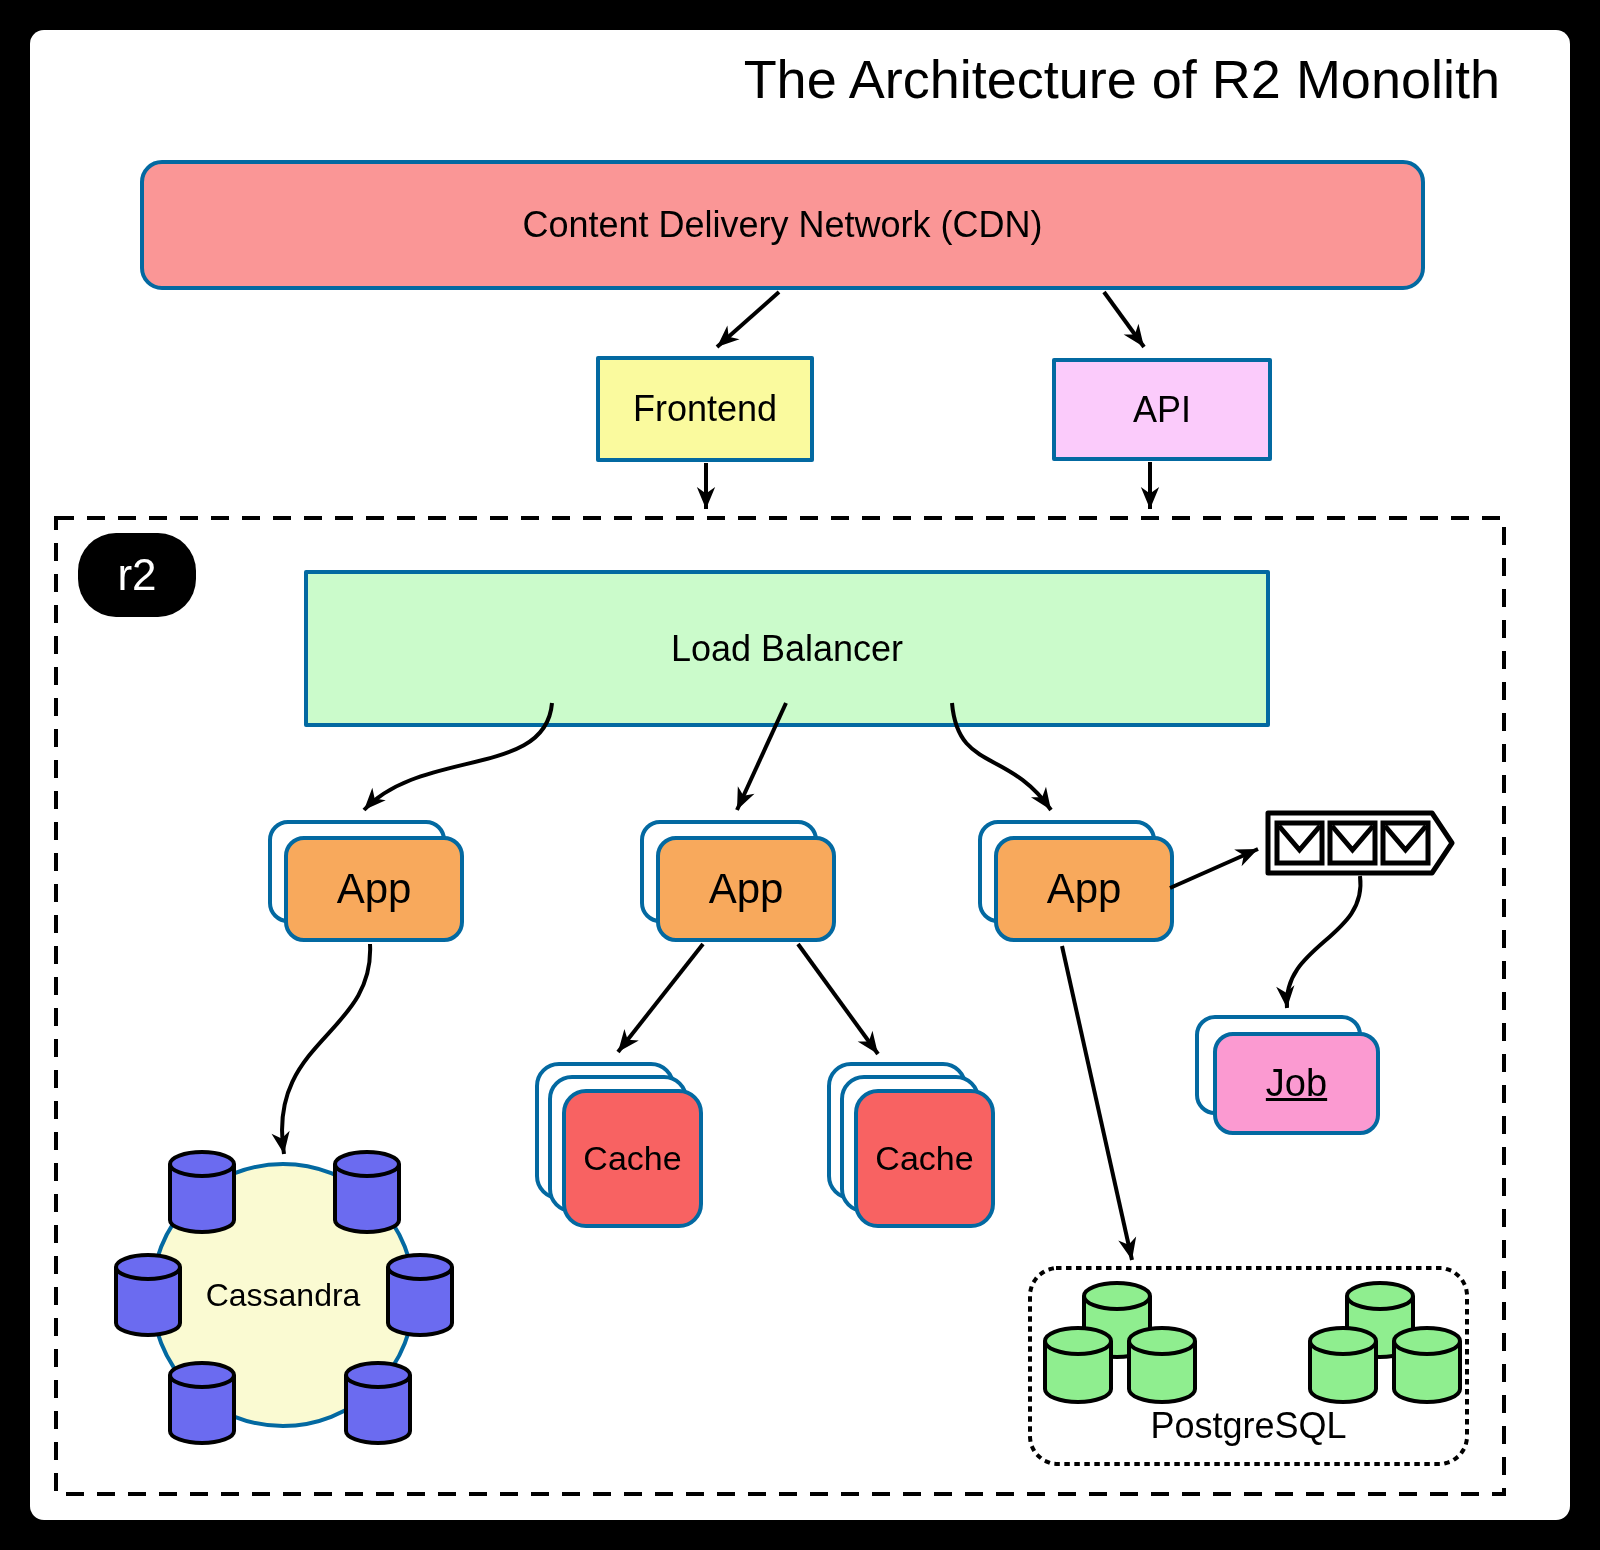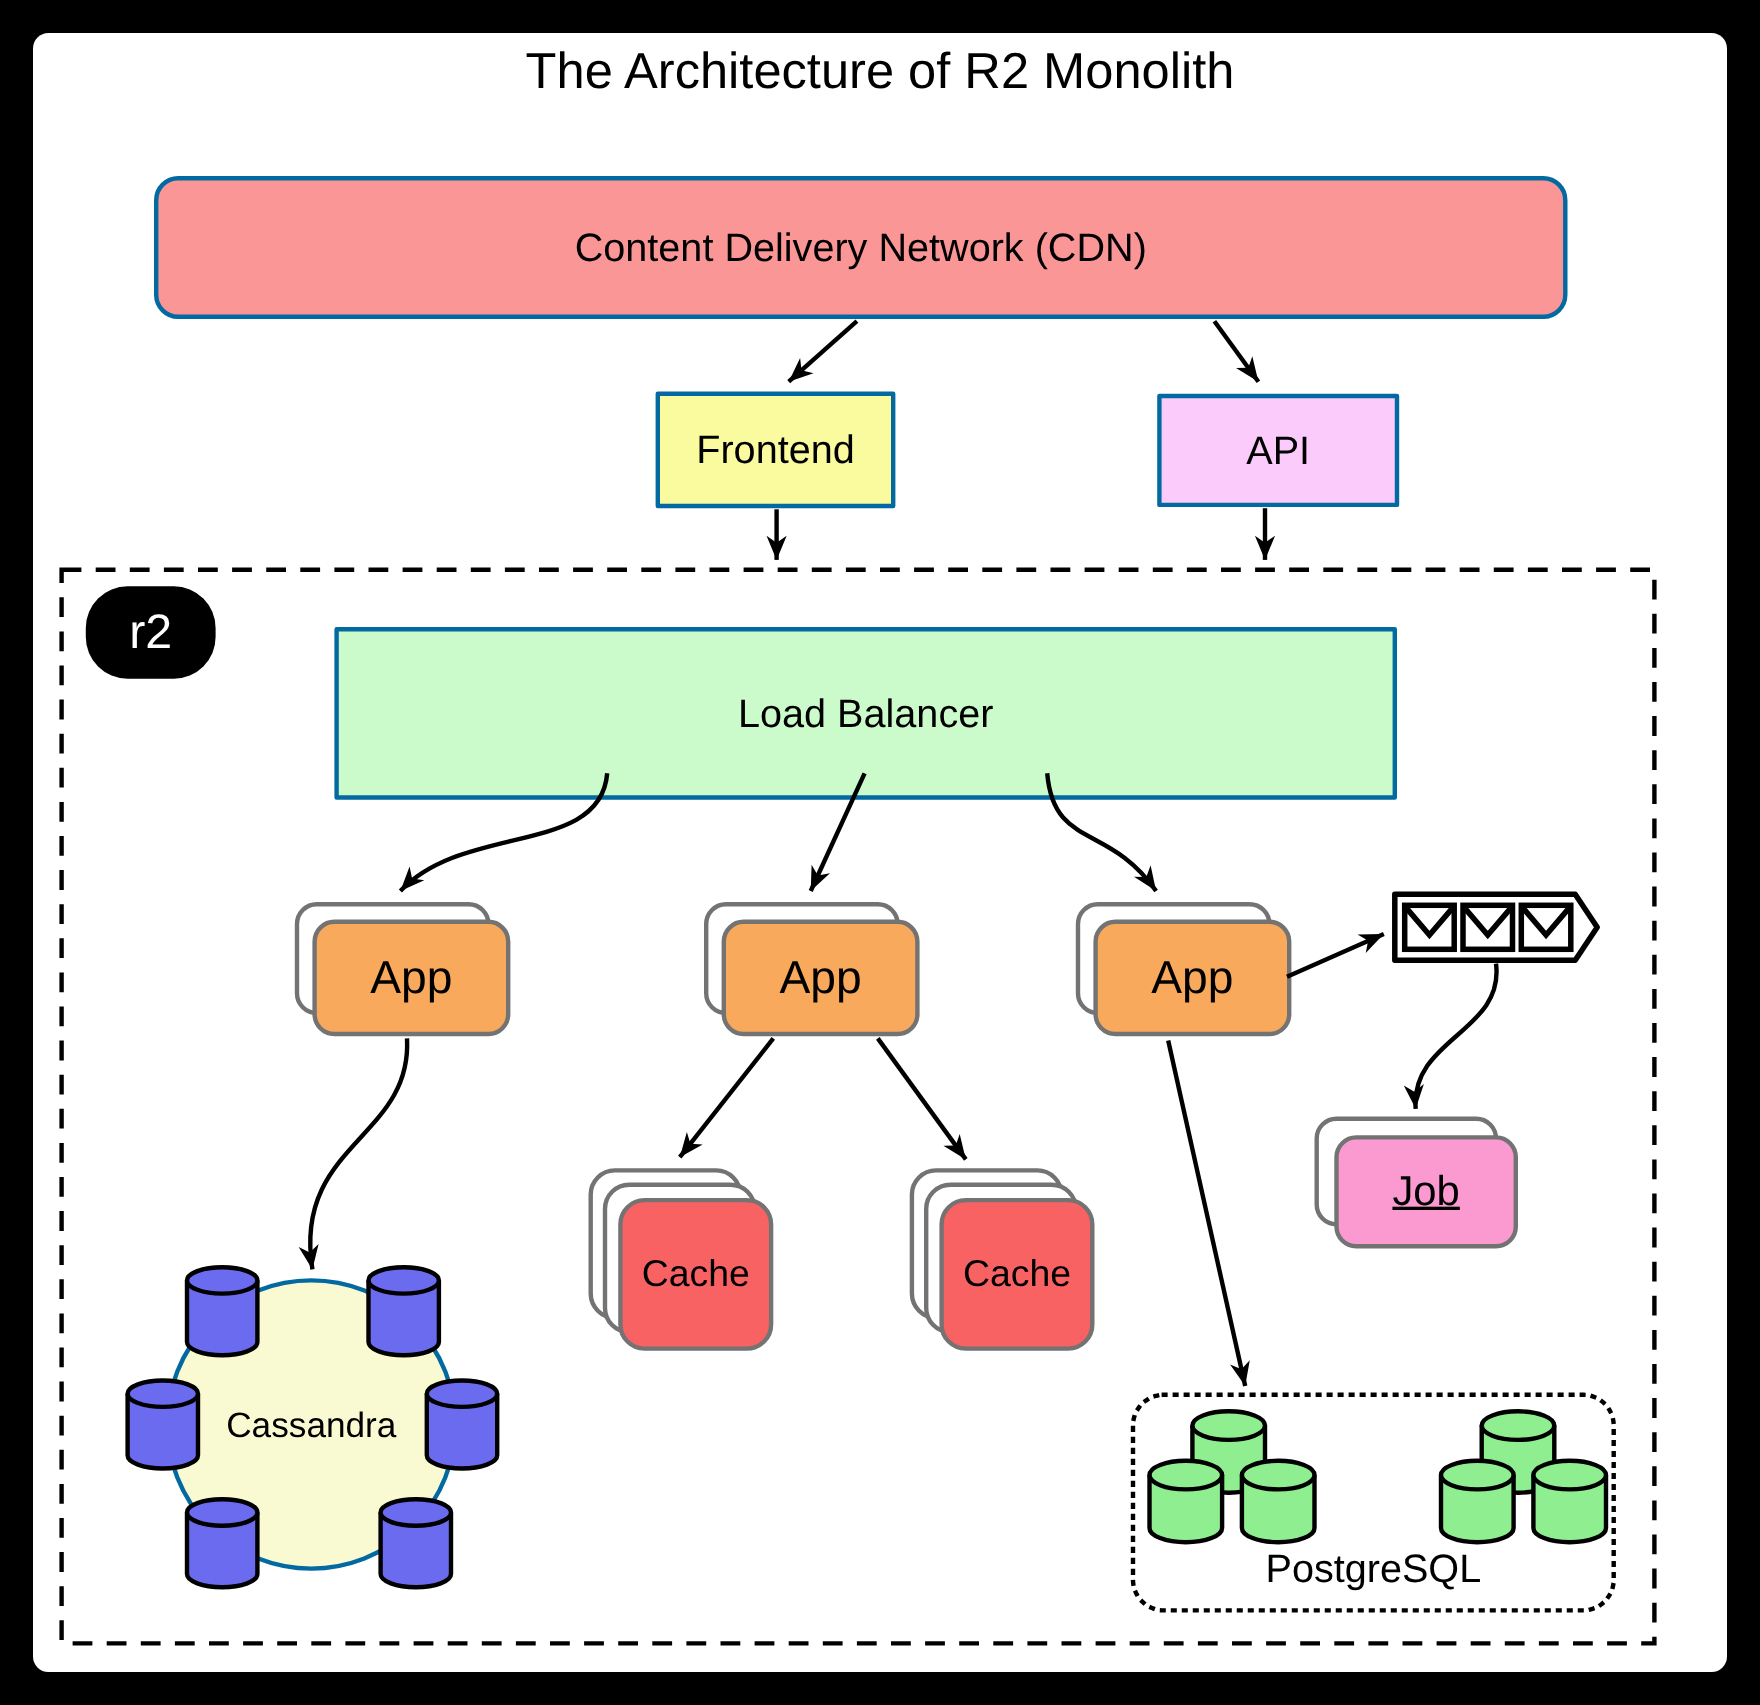--- a/index.html
+++ b/index.html
@@ -5,27 +5,27 @@
   html,body{margin:0;padding:0;}
   body{
     width:1600px;height:1550px;position:relative;background:#000;
     font-family:"Liberation Sans", sans-serif;color:#000;overflow:hidden;
   }
   .paper{position:absolute;left:30px;top:30px;width:1540px;height:1490px;
     background:#fff;border-radius:14px;z-index:1;}
   .node{position:absolute;box-sizing:border-box;border:4px solid #0369a1;
     display:flex;align-items:center;justify-content:center;z-index:2;background:#fff;}
   .lbl{white-space:nowrap;}
-  .title{position:absolute;left:100px;top:37px;width:1400px;text-align:center;
-    font-size:46px;z-index:2;}
+  .title{position:absolute;left:100px;top:48px;width:1400px;text-align:right;
+    font-size:54px;z-index:2;}
   .badge{position:absolute;left:78px;top:533px;width:118px;height:84px;background:#000;
     color:#fff;border-radius:38px;display:flex;align-items:center;justify-content:center;
     font-size:44px;z-index:3;text-align:right;}
   .stack{position:absolute;z-index:2;}
-  .card{position:absolute;box-sizing:border-box;border:4px solid #737373;background:#fff;}
+  .card{position:absolute;box-sizing:border-box;border:4px solid #0369a1;background:#fff;}
   svg.layer{position:absolute;left:0;top:0;width:1600px;height:1550px;z-index:4;
     pointer-events:none;}
   .edge{fill:none;stroke:#000;stroke-width:4;marker-end:url(#ah);}
   .boundary{fill:none;stroke:#000;stroke-width:4;}
   .cyl{stroke:#000;stroke-width:4;}
   .queue-shape{fill:#fff;stroke:#000;stroke-width:5;stroke-linejoin:round;}
   .env{fill:#fff;stroke:#000;stroke-width:5;stroke-linejoin:miter;}
   .envflap{fill:none;stroke:#000;stroke-width:5;}
   .circle-node{border-radius:50%;}
   .pg-label{position:absolute;left:1030px;top:1405px;width:437px;text-align:center;

